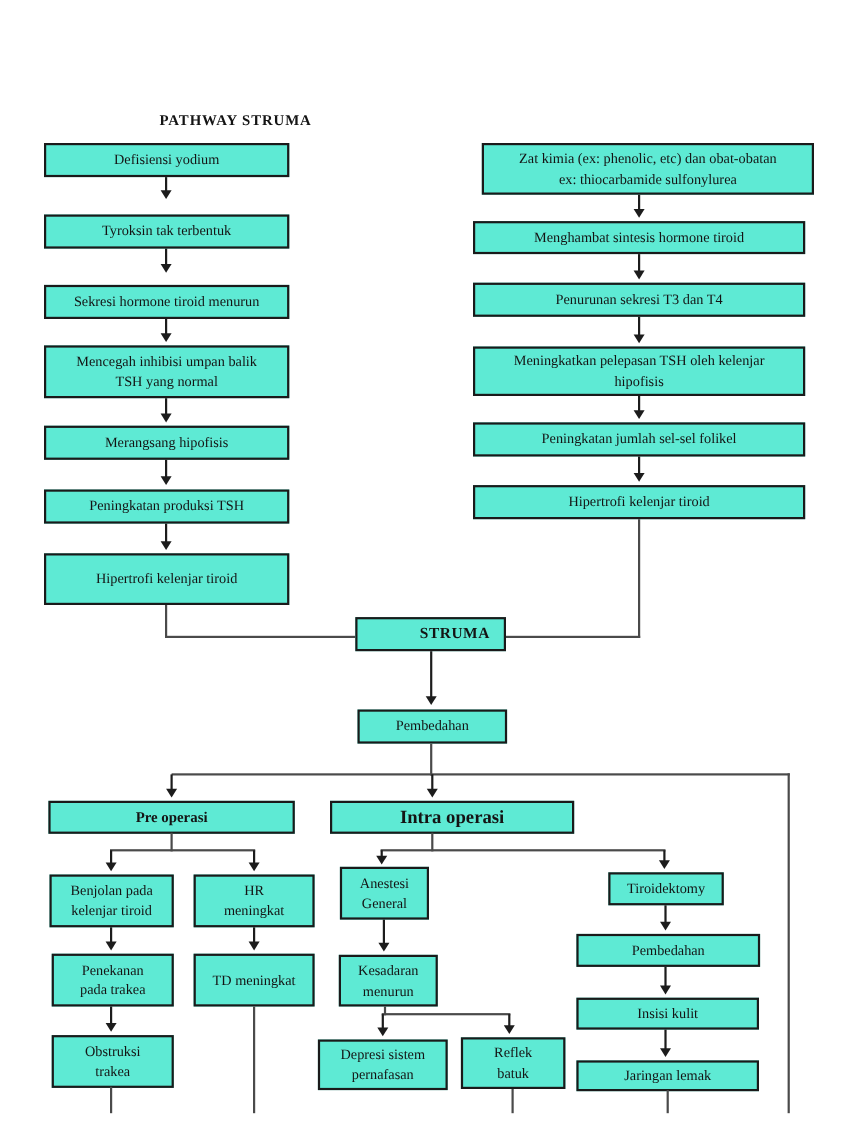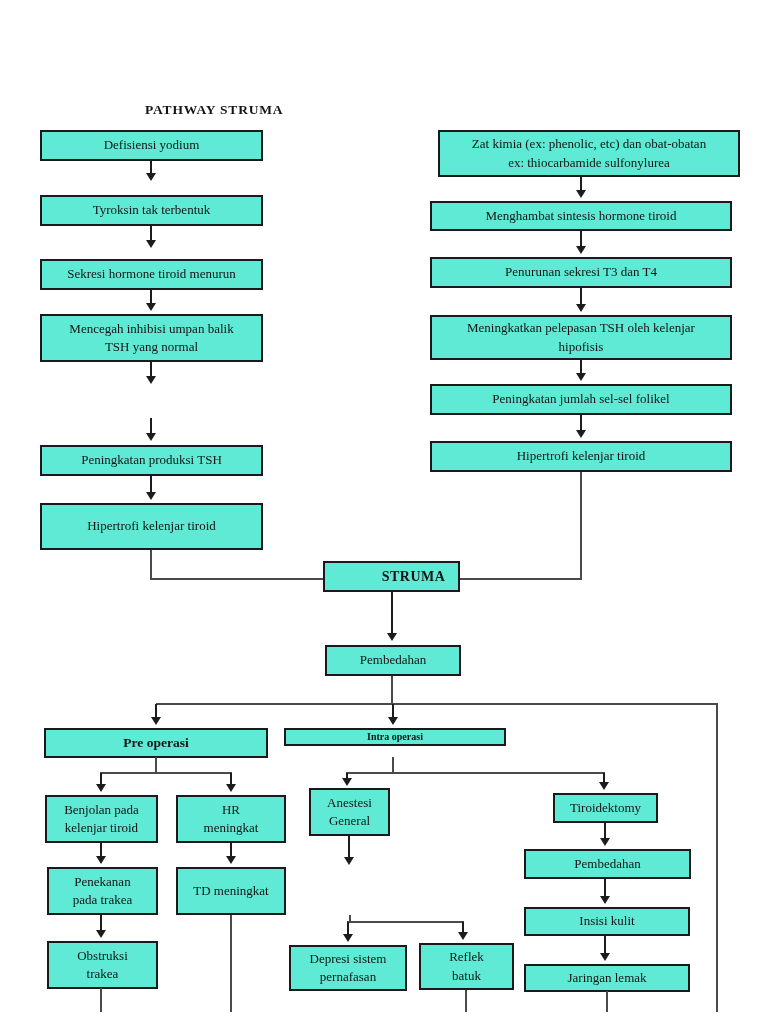--- a/index.html
+++ b/index.html
@@ -42,20 +42,21 @@
 
   <div class="node" style="left:40px;top:130px;width:223px;height:31px">Defisiensi yodium</div>
   <div class="varrow" style="left:146px;top:161px;height:20px"></div>
   <div class="node" style="left:40px;top:195px;width:223px;height:31px">Tyroksin tak terbentuk</div>
   <div class="varrow" style="left:146px;top:226px;height:22px"></div>
   <div class="node" style="left:40px;top:259px;width:223px;height:31px">Sekresi hormone tiroid menurun</div>
   <div class="varrow" style="left:146px;top:290px;height:21px"></div>
   <div class="node" style="left:40px;top:314px;width:223px;height:48px">Mencegah inhibisi umpan balik
 TSH yang normal</div>
   <div class="varrow" style="left:146px;top:362px;height:22px"></div>
+  <div class="node" style="left:40px;top:387px;width:223px;height:31px">Merangsang hipofisis</div>
   <div class="varrow" style="left:146px;top:418px;height:23px"></div>
   <div class="node" style="left:40px;top:445px;width:223px;height:31px">Peningkatan produksi TSH</div>
   <div class="varrow" style="left:146px;top:476px;height:24px"></div>
   <div class="node" style="left:40px;top:503px;width:223px;height:47px">Hipertrofi kelenjar tiroid</div>
 
   <div class="node" style="left:438px;top:130px;width:302px;height:47px">Zat kimia (ex: phenolic, etc) dan obat-obatan
 ex: thiocarbamide sulfonylurea</div>
   <div class="varrow" style="left:576px;top:177px;height:21px"></div>
   <div class="node" style="left:430px;top:201px;width:302px;height:30px">Menghambat sintesis hormone tiroid</div>
   <div class="varrow" style="left:576px;top:231px;height:23px"></div>
@@ -77,21 +78,21 @@
   <div class="varrow" style="left:387px;top:592px;height:49px"></div>
   <div class="node" style="left:325px;top:645px;width:136px;height:31px">Pembedahan</div>
 
   <div class="vline" style="left:391px;top:676px;height:29px"></div>
   <div class="hline" style="left:156px;top:703px;width:562px"></div>
   <div class="vline" style="left:716px;top:703px;height:309px"></div>
   <div class="varrow" style="left:151px;top:704px;height:21px"></div>
   <div class="varrow" style="left:388px;top:704px;height:21px"></div>
 
   <div class="node bold" style="left:44px;top:728px;width:224px;height:30px;font-size:13.5px">Pre operasi</div>
-  <div class="node bold" style="left:284px;top:728px;width:222px;height:18px;font-size:10px">Intra operasi</div>
+  <div class="node bold" style="left:300px;top:728px;width:222px;height:30px;font-size:17px">Intra operasi</div>
 
   <div class="vline" style="left:155px;top:757px;height:17px"></div>
   <div class="hline" style="left:100px;top:772px;width:132px"></div>
   <div class="varrow" style="left:96px;top:773px;height:19px"></div>
   <div class="varrow" style="left:226px;top:773px;height:19px"></div>
   <div class="node" style="left:45px;top:795px;width:113px;height:48px">Benjolan pada
 kelenjar tiroid</div>
   <div class="node" style="left:176px;top:795px;width:110px;height:48px">HR
 meningkat</div>
   <div class="varrow" style="left:96px;top:843px;height:21px"></div>
@@ -107,20 +108,22 @@
 
   <div class="vline" style="left:392px;top:757px;height:17px"></div>
   <div class="hline" style="left:346px;top:772px;width:259px"></div>
   <div class="varrow" style="left:342px;top:773px;height:13px"></div>
   <div class="varrow" style="left:599px;top:773px;height:17px"></div>
   <div class="node" style="left:553px;top:793px;width:105px;height:30px">Tiroidektomy</div>
   <div class="node" style="left:309px;top:788px;width:81px;height:48px">Anestesi
 General</div>
   <div class="varrow" style="left:344px;top:836px;height:29px"></div>
   <div class="varrow" style="left:600px;top:823px;height:23px"></div>
+  <div class="node" style="left:308px;top:868px;width:90px;height:47px">Kesadaran
+menurun</div>
   <div class="node" style="left:524px;top:849px;width:167px;height:30px">Pembedahan</div>
   <div class="varrow" style="left:600px;top:879px;height:25px"></div>
   <div class="node" style="left:524px;top:907px;width:166px;height:29px">Insisi kulit</div>
   <div class="varrow" style="left:600px;top:936px;height:25px"></div>
   <div class="node" style="left:524px;top:964px;width:166px;height:28px">Jaringan lemak</div>
 
   <div class="vline" style="left:349px;top:915px;height:8px"></div>
   <div class="hline" style="left:347px;top:921px;width:117px"></div>
   <div class="varrow" style="left:343px;top:922px;height:20px"></div>
   <div class="varrow" style="left:458px;top:922px;height:18px"></div>

